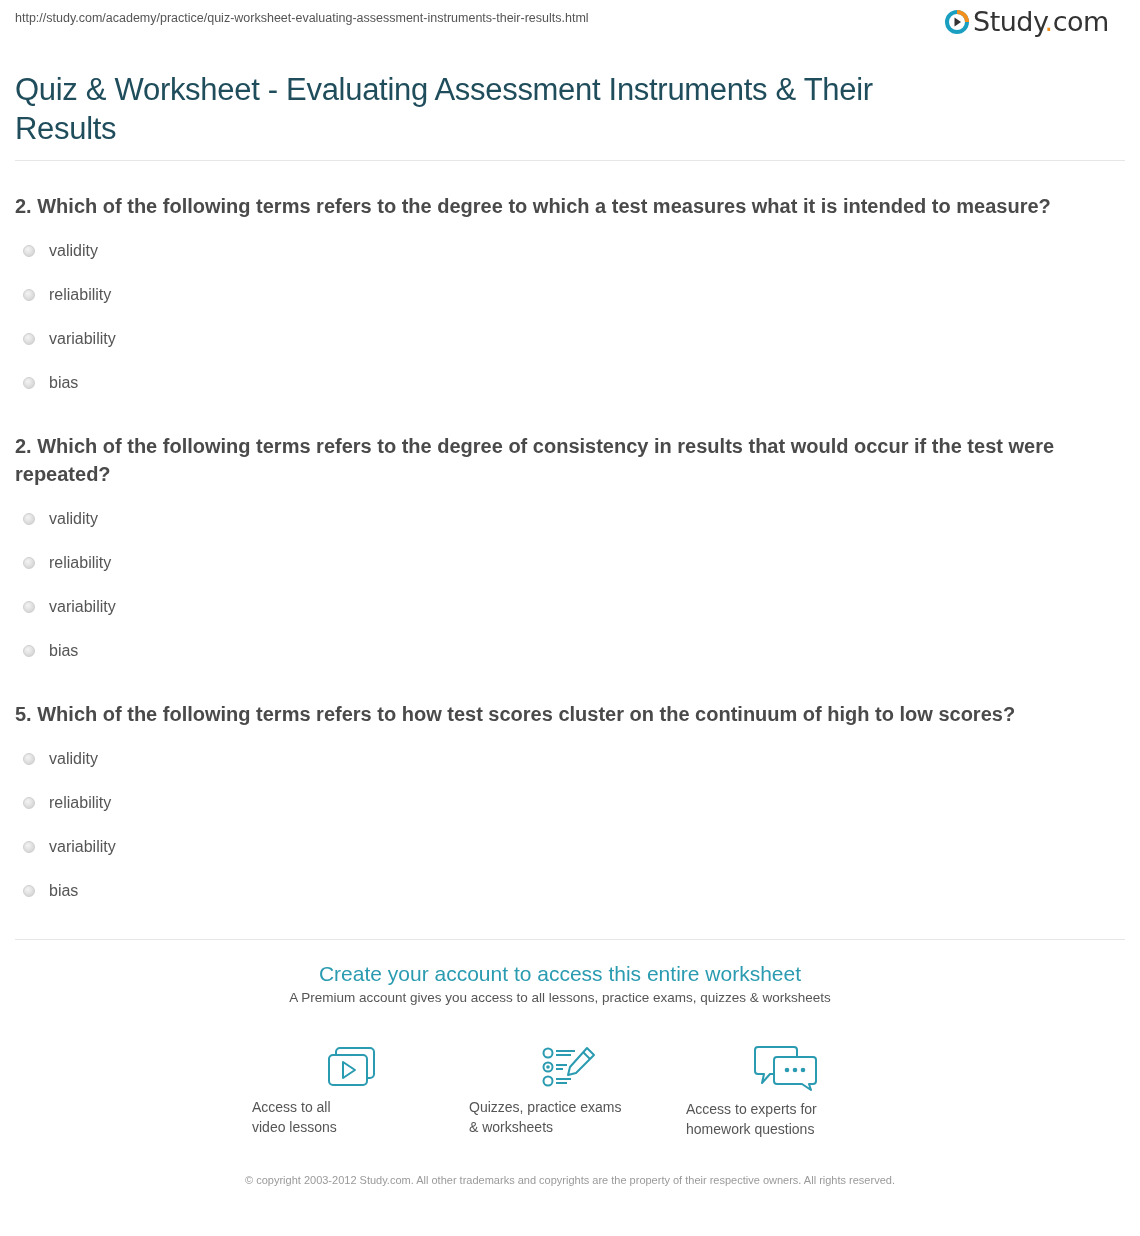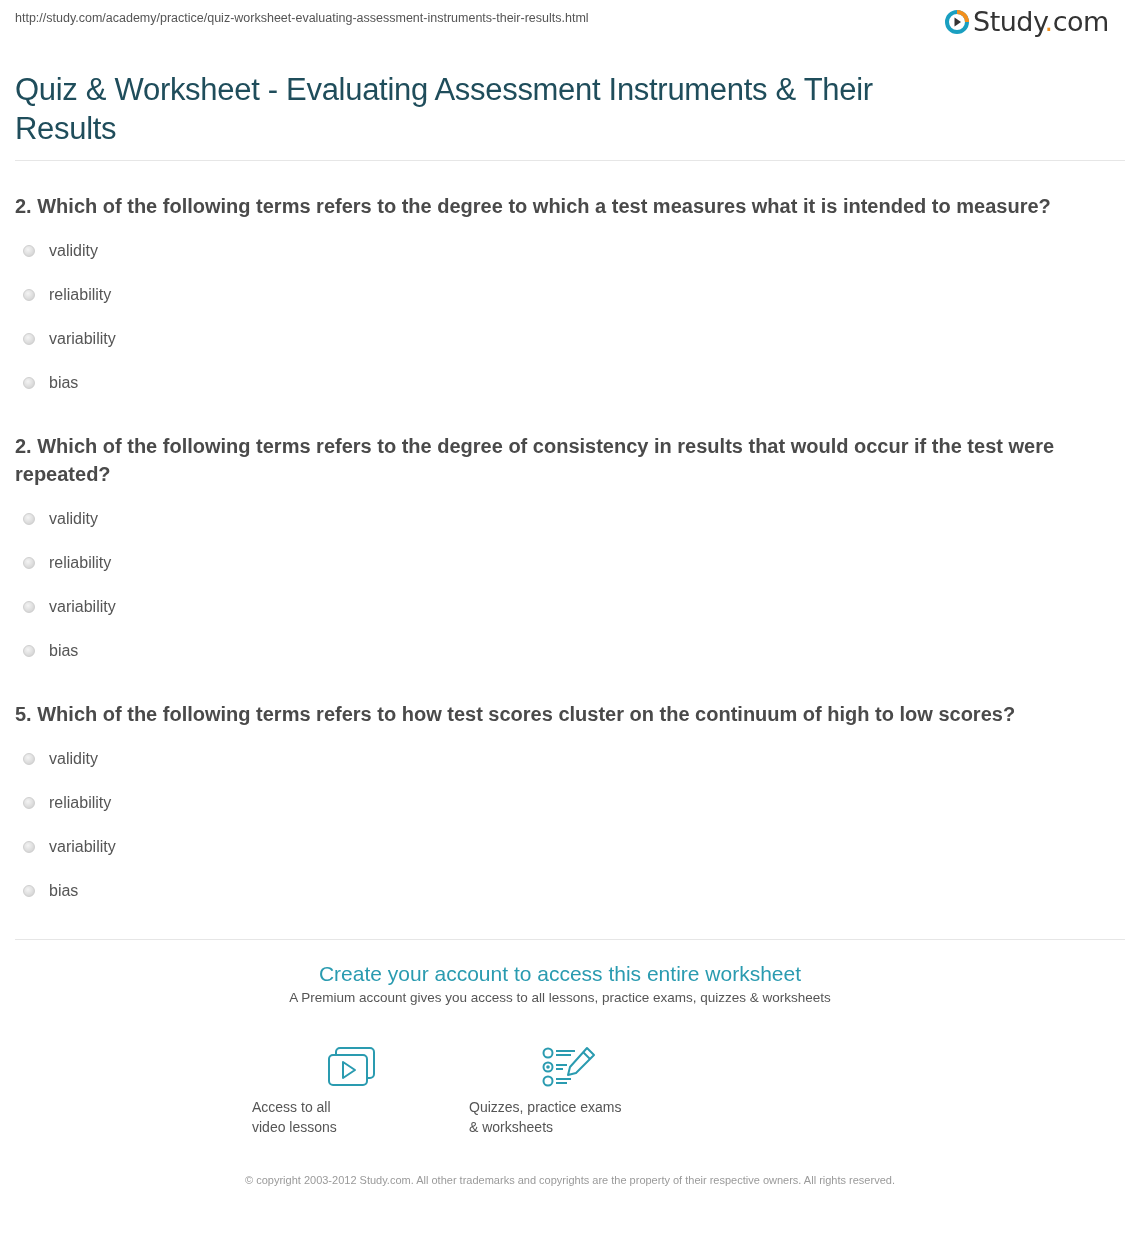--- a/index.html
+++ b/index.html
@@ -208,15 +208,25 @@
       <line x1="15" y1="20" x2="26" y2="20" stroke="#2a9bb0" stroke-width="2"></line>
       <line x1="15" y1="24" x2="22" y2="24" stroke="#2a9bb0" stroke-width="2"></line>
       <line x1="15" y1="34" x2="30" y2="34" stroke="#2a9bb0" stroke-width="2"></line>
       <line x1="15" y1="38" x2="26" y2="38" stroke="#2a9bb0" stroke-width="2"></line>
       <path d="M46 3 L53 10 L35 28 L27 30 L29 22 Z" fill="none" stroke="#2a9bb0" stroke-width="2" stroke-linejoin="round"></path>
       <line x1="42" y1="7" x2="49" y2="14" stroke="#2a9bb0" stroke-width="2"></line>
     </svg>
     <div class="feature-label"><span>Quizzes, practice exams</span><br><span>&amp; worksheets</span></div>
   </div>
 
+  <div class="feature" style="left:686px;">
+    <svg width="64" height="46" viewBox="0 0 64 46">
+      <path d="M4 2 H40 a3 3 0 0 1 3 3 V26 a3 3 0 0 1 -3 3 H16 L8 38 L10 29 H4 a3 3 0 0 1 -3 -3 V5 a3 3 0 0 1 3 -3 Z" fill="#ffffff" stroke="#2a9bb0" stroke-width="2" stroke-linejoin="round"></path>
+      <path d="M23 12 H59 a3 3 0 0 1 3 3 V36 a3 3 0 0 1 -3 3 H55 L57 45 L48 39 H23 a3 3 0 0 1 -3 -3 V15 a3 3 0 0 1 3 -3 Z" fill="#ffffff" stroke="#2a9bb0" stroke-width="2" stroke-linejoin="round"></path>
+      <circle cx="33" cy="25" r="2.3" fill="#2a9bb0"></circle>
+      <circle cx="41" cy="25" r="2.3" fill="#2a9bb0"></circle>
+      <circle cx="49" cy="25" r="2.3" fill="#2a9bb0"></circle>
+    </svg>
+    <div class="feature-label"><span>Access to experts for</span><br><span>homework questions</span></div>
+  </div>
 </div>
 
 <div class="copyright">© copyright 2003-2012 Study.com. All other trademarks and copyrights are the property of their respective owners. All rights reserved.</div>
 
 </body></html>

